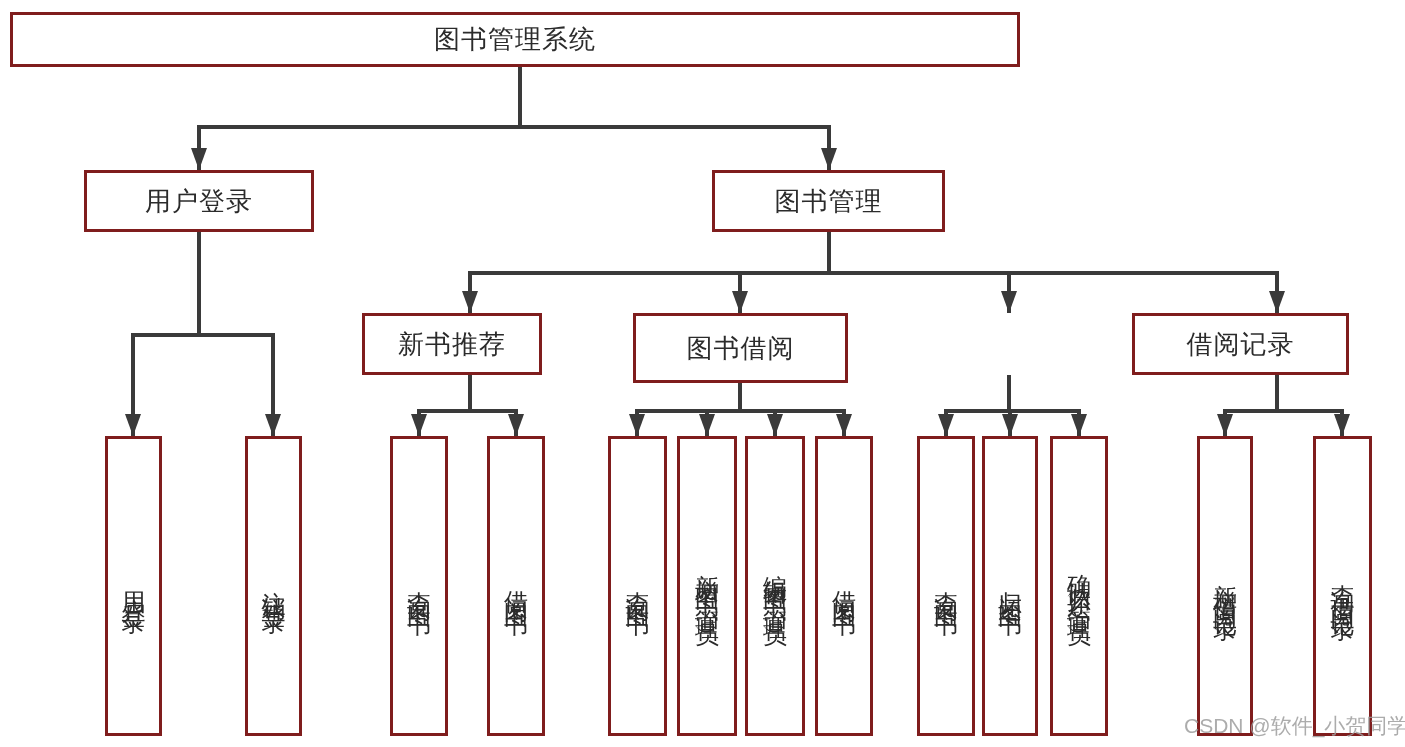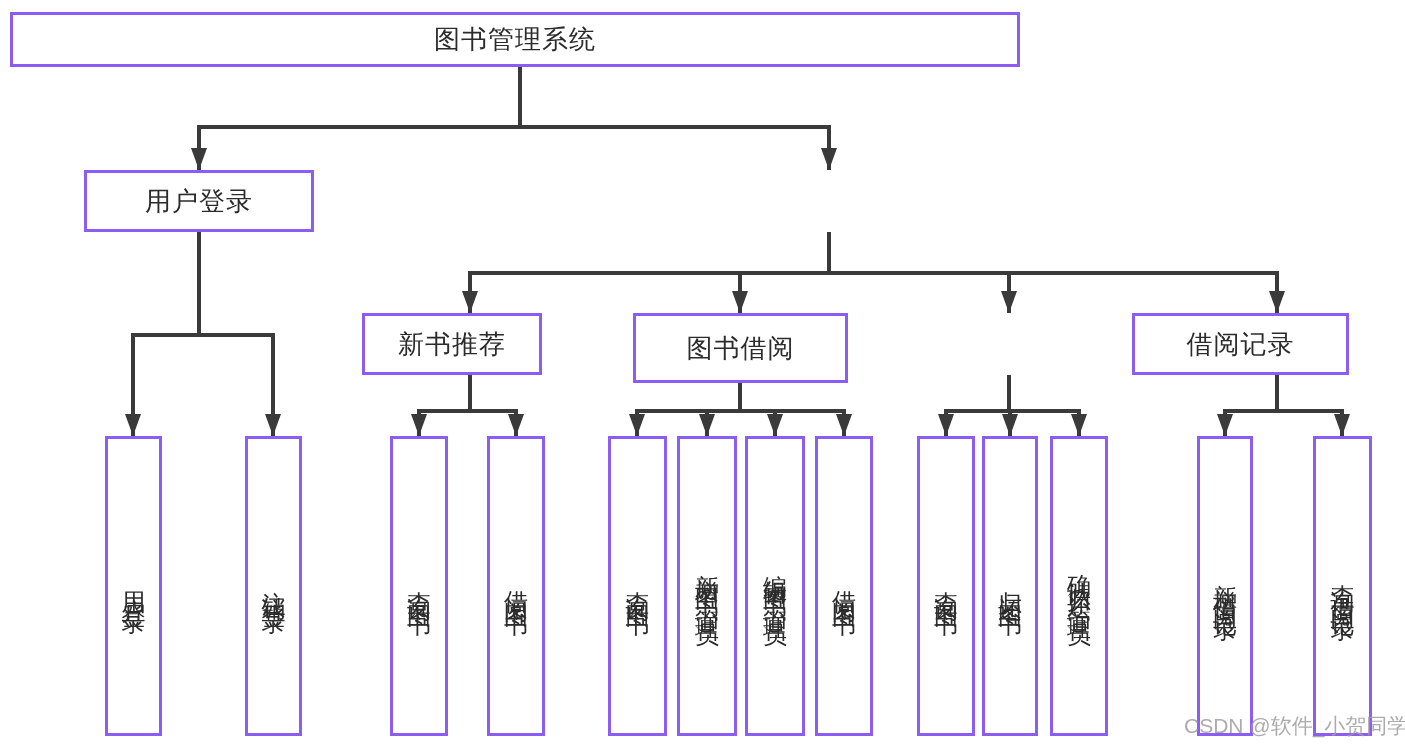--- a/index.html
+++ b/index.html
@@ -2,21 +2,21 @@
 <html><head>
 <meta charset="utf-8">
 <style>
   html,body{margin:0;padding:0;background:#fff;}
   #stage{
     position:relative;width:1405px;height:747px;background:#fff;overflow:hidden;
     font-family:"Liberation Sans","DejaVu Sans",sans-serif;color:#2b2b2b;
   }
   .box{
     position:absolute;box-sizing:border-box;background:#fff;
-    border:3px solid #8b5cf6;display:flex;align-items:center;justify-content:center;
+    border:3px solid #7f1d1d;display:flex;align-items:center;justify-content:center;
     z-index:2;
   }
   .hlabel{font-size:26px;letter-spacing:1px;white-space:nowrap;}
   .vbox{top:436px;height:300px;}
   .vlabel{
     writing-mode:vertical-rl;text-orientation:mixed;
     font-size:24px;letter-spacing:7px;line-height:1;white-space:nowrap;
   }
   .line{position:absolute;background:#3a3a3a;z-index:1;}
   .arrow{position:absolute;width:4px;background:#3a3a3a;z-index:1;}
@@ -75,20 +75,23 @@
   <div class="arrow" style="left:1223px;top:413px;height:23px"></div>
   <div class="arrow" style="left:1340px;top:413px;height:23px"></div>
 
   <div class="box" style="left:10px;top:12px;width:1010px;height:55px">
     <span class="hlabel">图书管理系统</span>
   </div>
 
   <div class="box" style="left:84px;top:170px;width:230px;height:62px">
     <span class="hlabel">用户登录</span>
   </div>
+  <div class="box" style="left:712px;top:170px;width:233px;height:62px">
+    <span class="hlabel">图书管理</span>
+  </div>
 
   <div class="box" style="left:362px;top:313px;width:180px;height:62px">
     <span class="hlabel">新书推荐</span>
   </div>
   <div class="box" style="left:633px;top:313px;width:215px;height:70px">
     <span class="hlabel">图书借阅</span>
   </div>
   <div class="box" style="left:1132px;top:313px;width:217px;height:62px">
     <span class="hlabel">借阅记录</span>
   </div>

